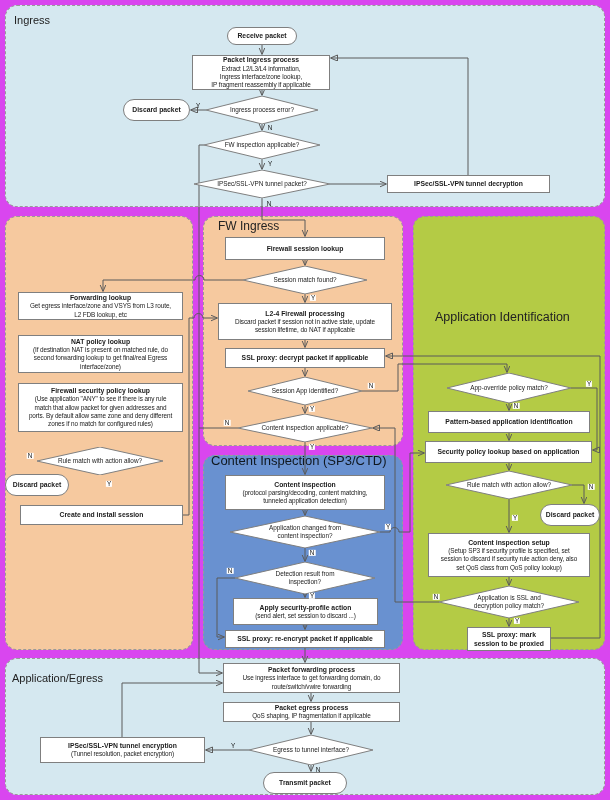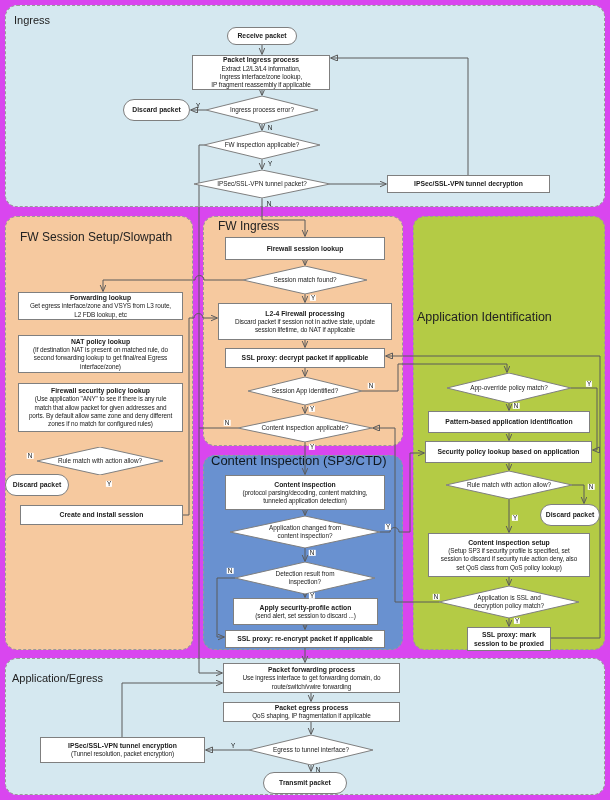--- a/index.html
+++ b/index.html
@@ -36,24 +36,23 @@
 <div class="canvas">
 
   <div class="panel p-ingress"></div>
   <div class="panel p-slowpath"></div>
   <div class="panel p-fastpath"></div>
   <div class="panel p-content"></div>
   <div class="panel p-appid"></div>
   <div class="panel p-egress"></div>
 
   <div class="panel-title" style="left:14px;top:14px;">Ingress</div>
-  <div class="panel-title" style="left:20px;top:230px;font-size:12px;">FW Session Setup/Slowpath</div>
   <div class="panel-title" style="left:218px;top:219px;font-size:12px;">FW Ingress</div>
   <div class="panel-title" style="left:211px;top:453px;font-size:13px;color:#101820;">Content Inspection (SP3/CTD)</div>
-  <div class="panel-title" style="left:417px;top:310px;font-size:12.5px;text-align:right;">Application Identification</div>
+  <div class="panel-title" style="left:435px;top:310px;font-size:12.5px;text-align:right;">Application Identification</div>
   <div class="panel-title" style="left:12px;top:672px;">Application/Egress</div>
 
   <svg class="wires" width="610" height="800">
     <defs>
       <marker id="ah" markerWidth="8" markerHeight="8" refX="6.5" refY="3" orient="auto" markerUnits="userSpaceOnUse">
         <path d="M0,0 L7,3 L0,6 Z" fill="#141414" stroke="none"></path>
       </marker>
     </defs>
     <path d="M262,45 L262,54" marker-end="url(#ah)"></path>
     <path d="M262,90 L262,95" marker-end="url(#ah)"></path>

